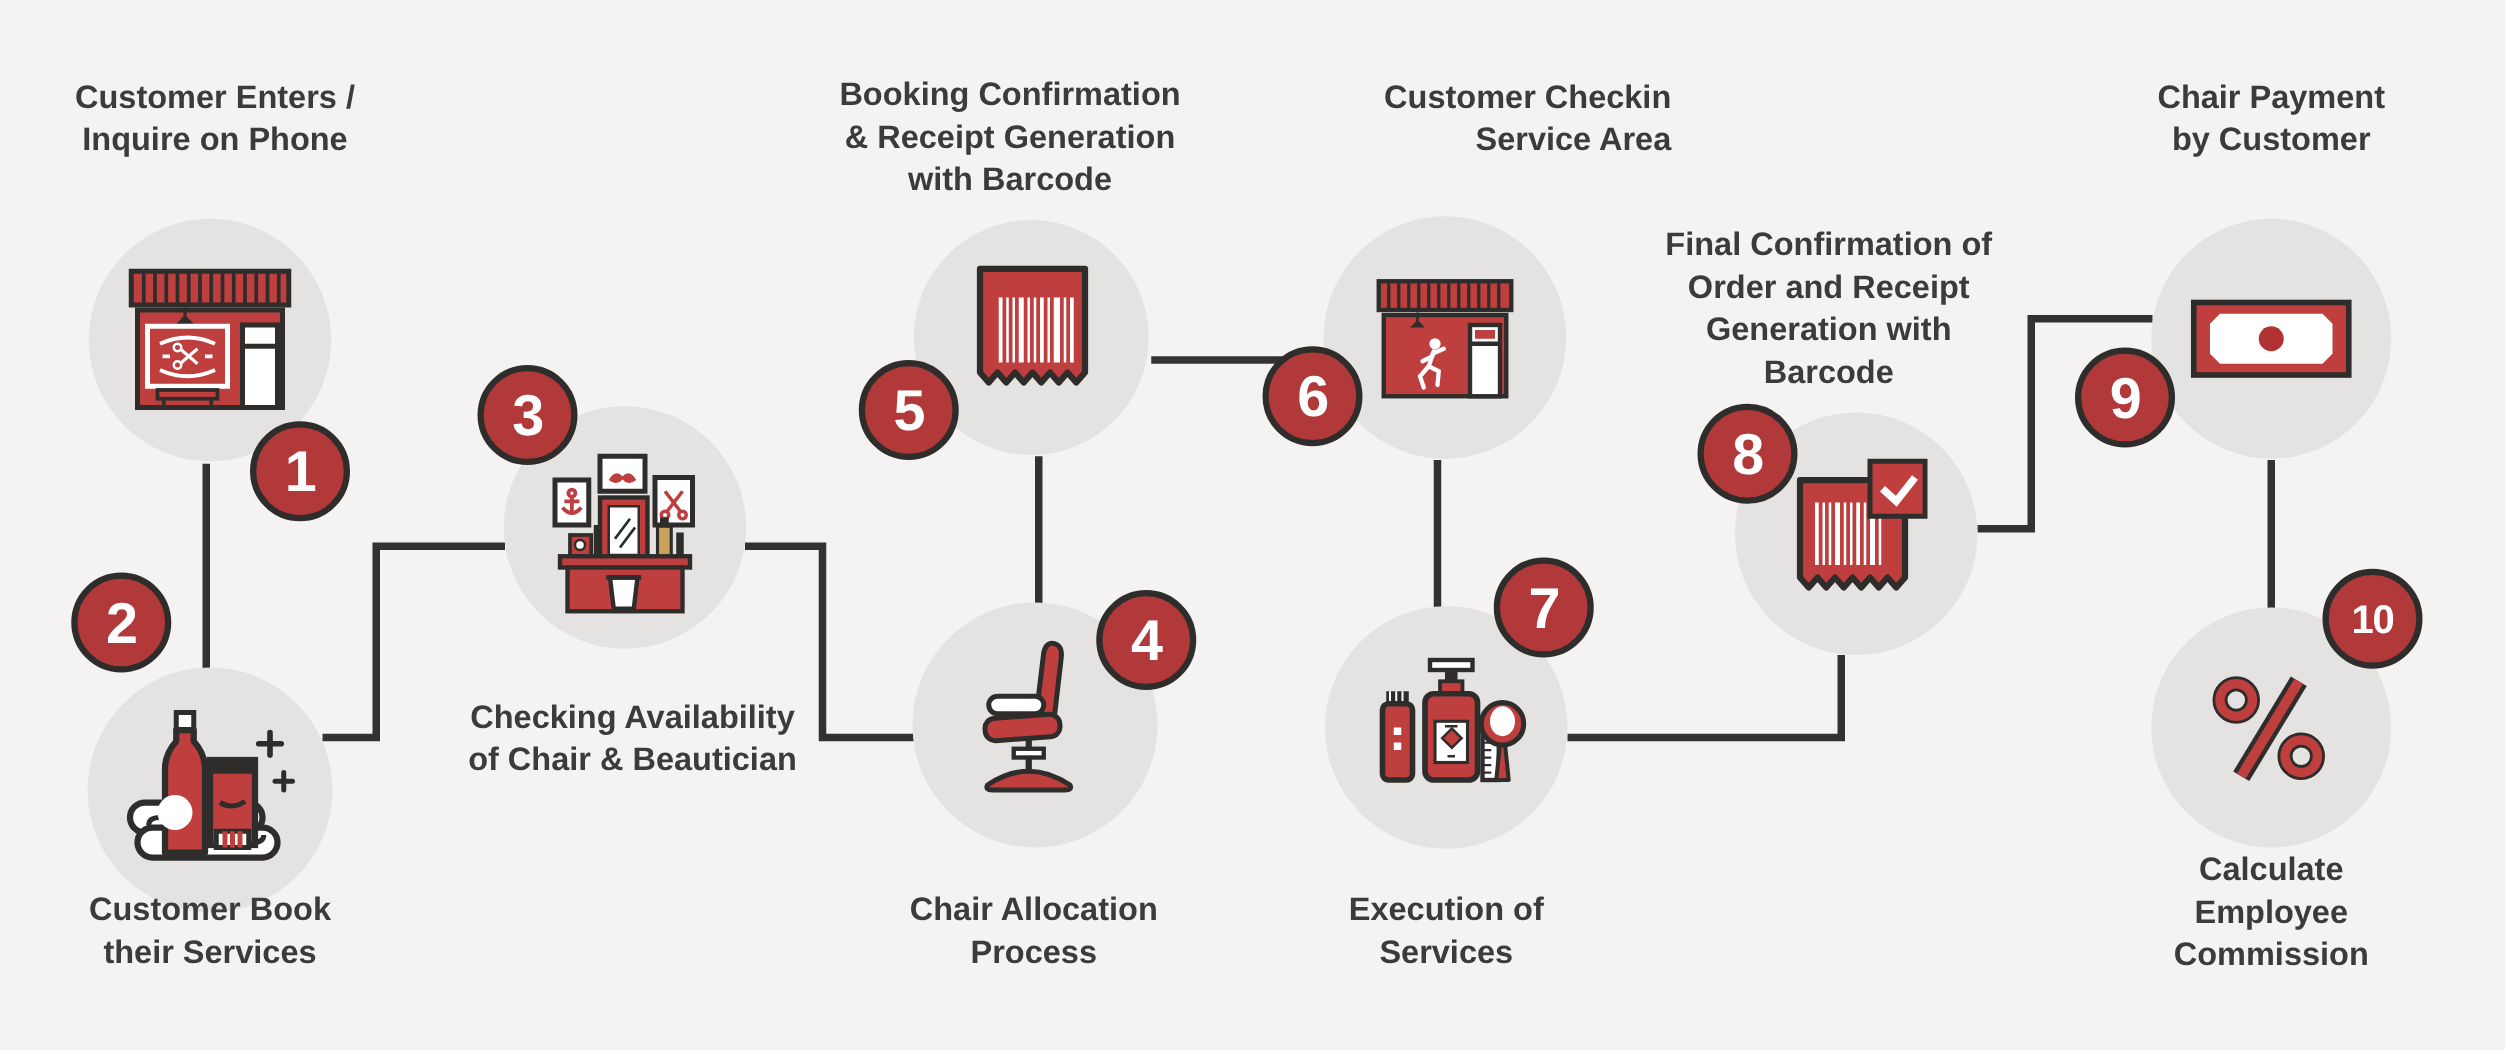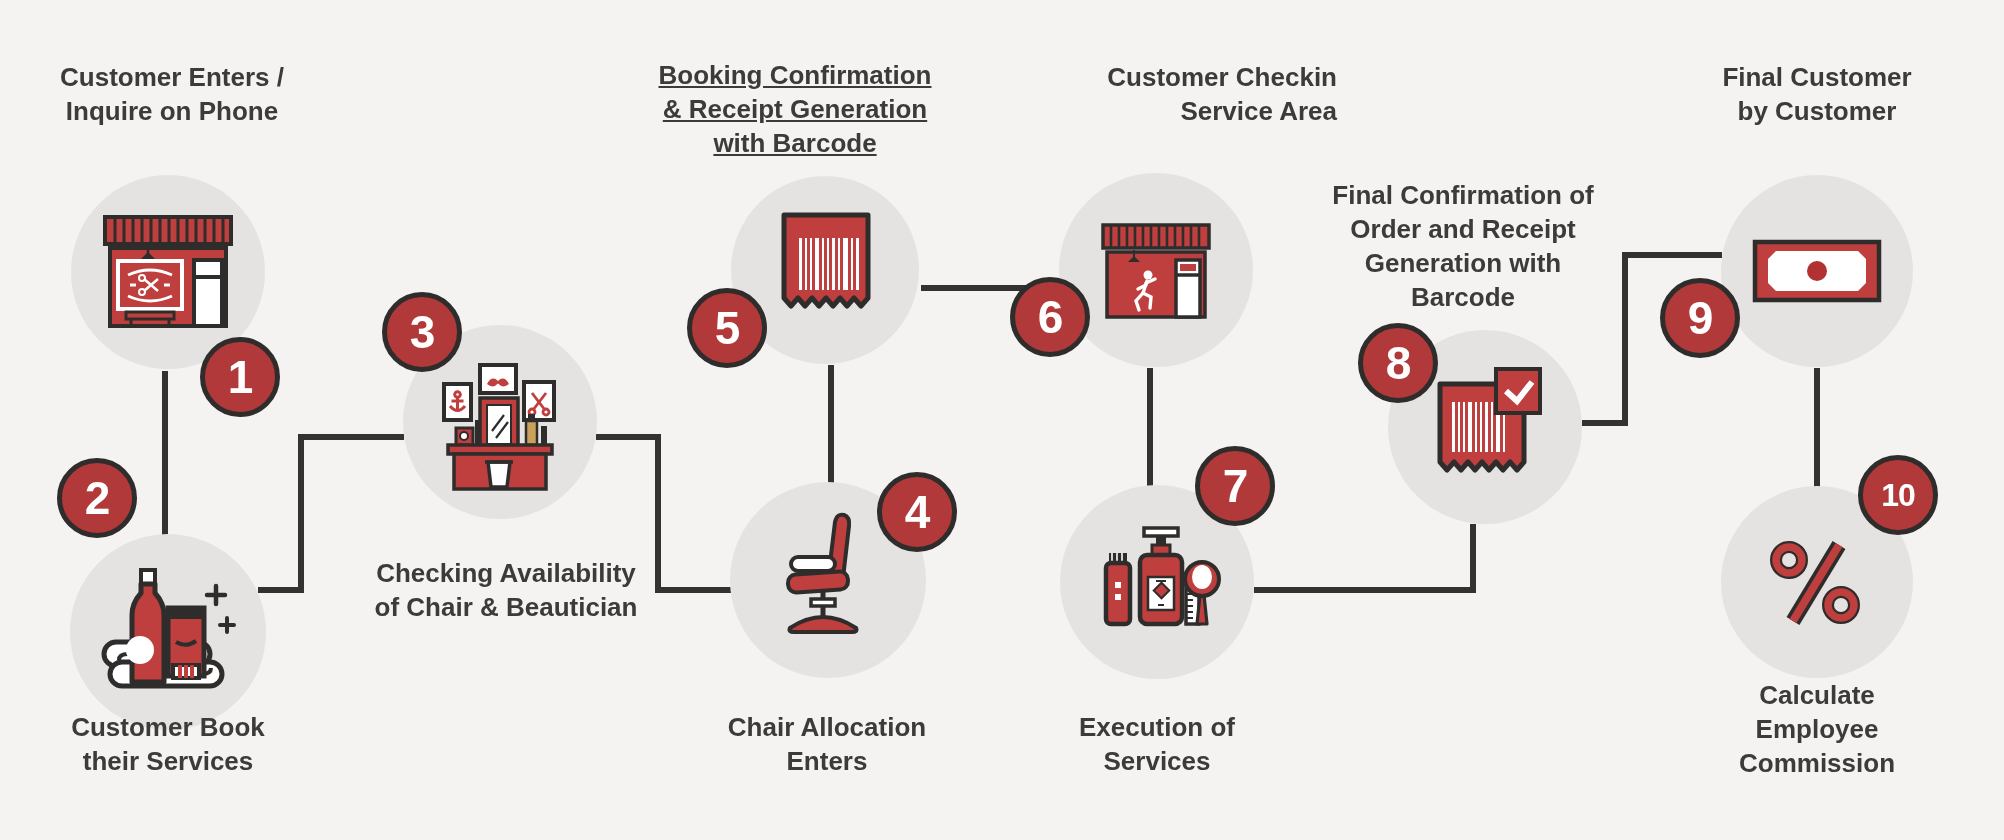--- a/index.html
+++ b/index.html
@@ -162,26 +162,26 @@
         <rect x="10" y="65" width="60" height="18" rx="8" fill="#bf3e3e" stroke="#2f2d2c" stroke-width="4"></rect>
       </g>
       <line x1="45" y1="84" x2="45" y2="110" stroke="#2f2d2c" stroke-width="5"></line>
       <rect x="33" y="91" width="24" height="7" fill="#fff" stroke="#2f2d2c" stroke-width="3.5"></rect>
       <path d="M12,120 Q45,98 78,120 Q80,124 74,124 H16 Q10,124 12,120 Z" fill="#bf3e3e" stroke="#2f2d2c" stroke-width="4" stroke-linejoin="round"></path>
     </svg>
     <div class="badge" style="left:877px;top:472px;">
       <span>4</span>
     </div>
     <div class="label" style="left:647px;top:710px;">Chair Allocation
-Enters</div>
-  </div>
-
-  
-  <div class="step">
-    <div class="label" style="left:615px;top:58px;text-decoration:underline;">Booking Confirmation
+Process</div>
+  </div>
+
+  
+  <div class="step">
+    <div class="label" style="left:628px;top:58px;">Booking Confirmation
 &amp; Receipt Generation
 with Barcode</div>
     <div class="circle" style="left:731px;top:176px;width:188px;height:188px;"></div>
     <svg class="icon" style="left:779px;top:210px;" width="96" height="102" viewBox="0 0 96 102">
       <path d="M5,5 H89 V88 L82,96 L75,88 L68,96 L61,88 L54,96 L47,88 L40,96 L33,88 L26,96 L19,88 L12,96 L5,88 Z" fill="#bf3e3e" stroke="#2f2d2c" stroke-width="5" stroke-linejoin="round"></path>
       <g fill="#fff">
         <rect x="20" y="28" width="3" height="52"></rect>
           <rect x="26" y="28" width="2" height="52"></rect>
         <rect x="31" y="28" width="2" height="52"></rect>
           <rect x="36" y="28" width="4" height="52"></rect>
@@ -279,21 +279,21 @@
       <rect x="64" y="3" width="44" height="44" fill="#bf3e3e" stroke="#2f2d2c" stroke-width="4"></rect>
       <path d="M74,25 L85,35 L100,16" stroke="#fff" stroke-width="6" fill="none"></path>
     </svg>
     <div class="badge" style="left:1358px;top:323px;">
       <span>8</span>
     </div>
   </div>
 
   
   <div class="step">
-    <div class="label" style="left:1637px;top:60px;">Final Customer
+    <div class="label" style="left:1637px;top:60px;">Chair Payment
 by Customer</div>
     <div class="circle" style="left:1721px;top:175px;width:192px;height:192px;"></div>
     <svg class="icon" style="left:1752px;top:239px;" width="130" height="64" viewBox="0 0 130 64">
       <rect x="3" y="3" width="124" height="58" fill="#bf3e3e" stroke="#2f2d2c" stroke-width="4.5"></rect>
       <path d="M16,20 L24,12 H106 L114,20 V44 L106,52 H24 L16,44 Z" fill="#fff"></path>
       <circle cx="65" cy="32" r="10" fill="#b23232"></circle>
     </svg>
     <div class="badge" style="left:1660px;top:278px;">
       <span>9</span>
     </div>

